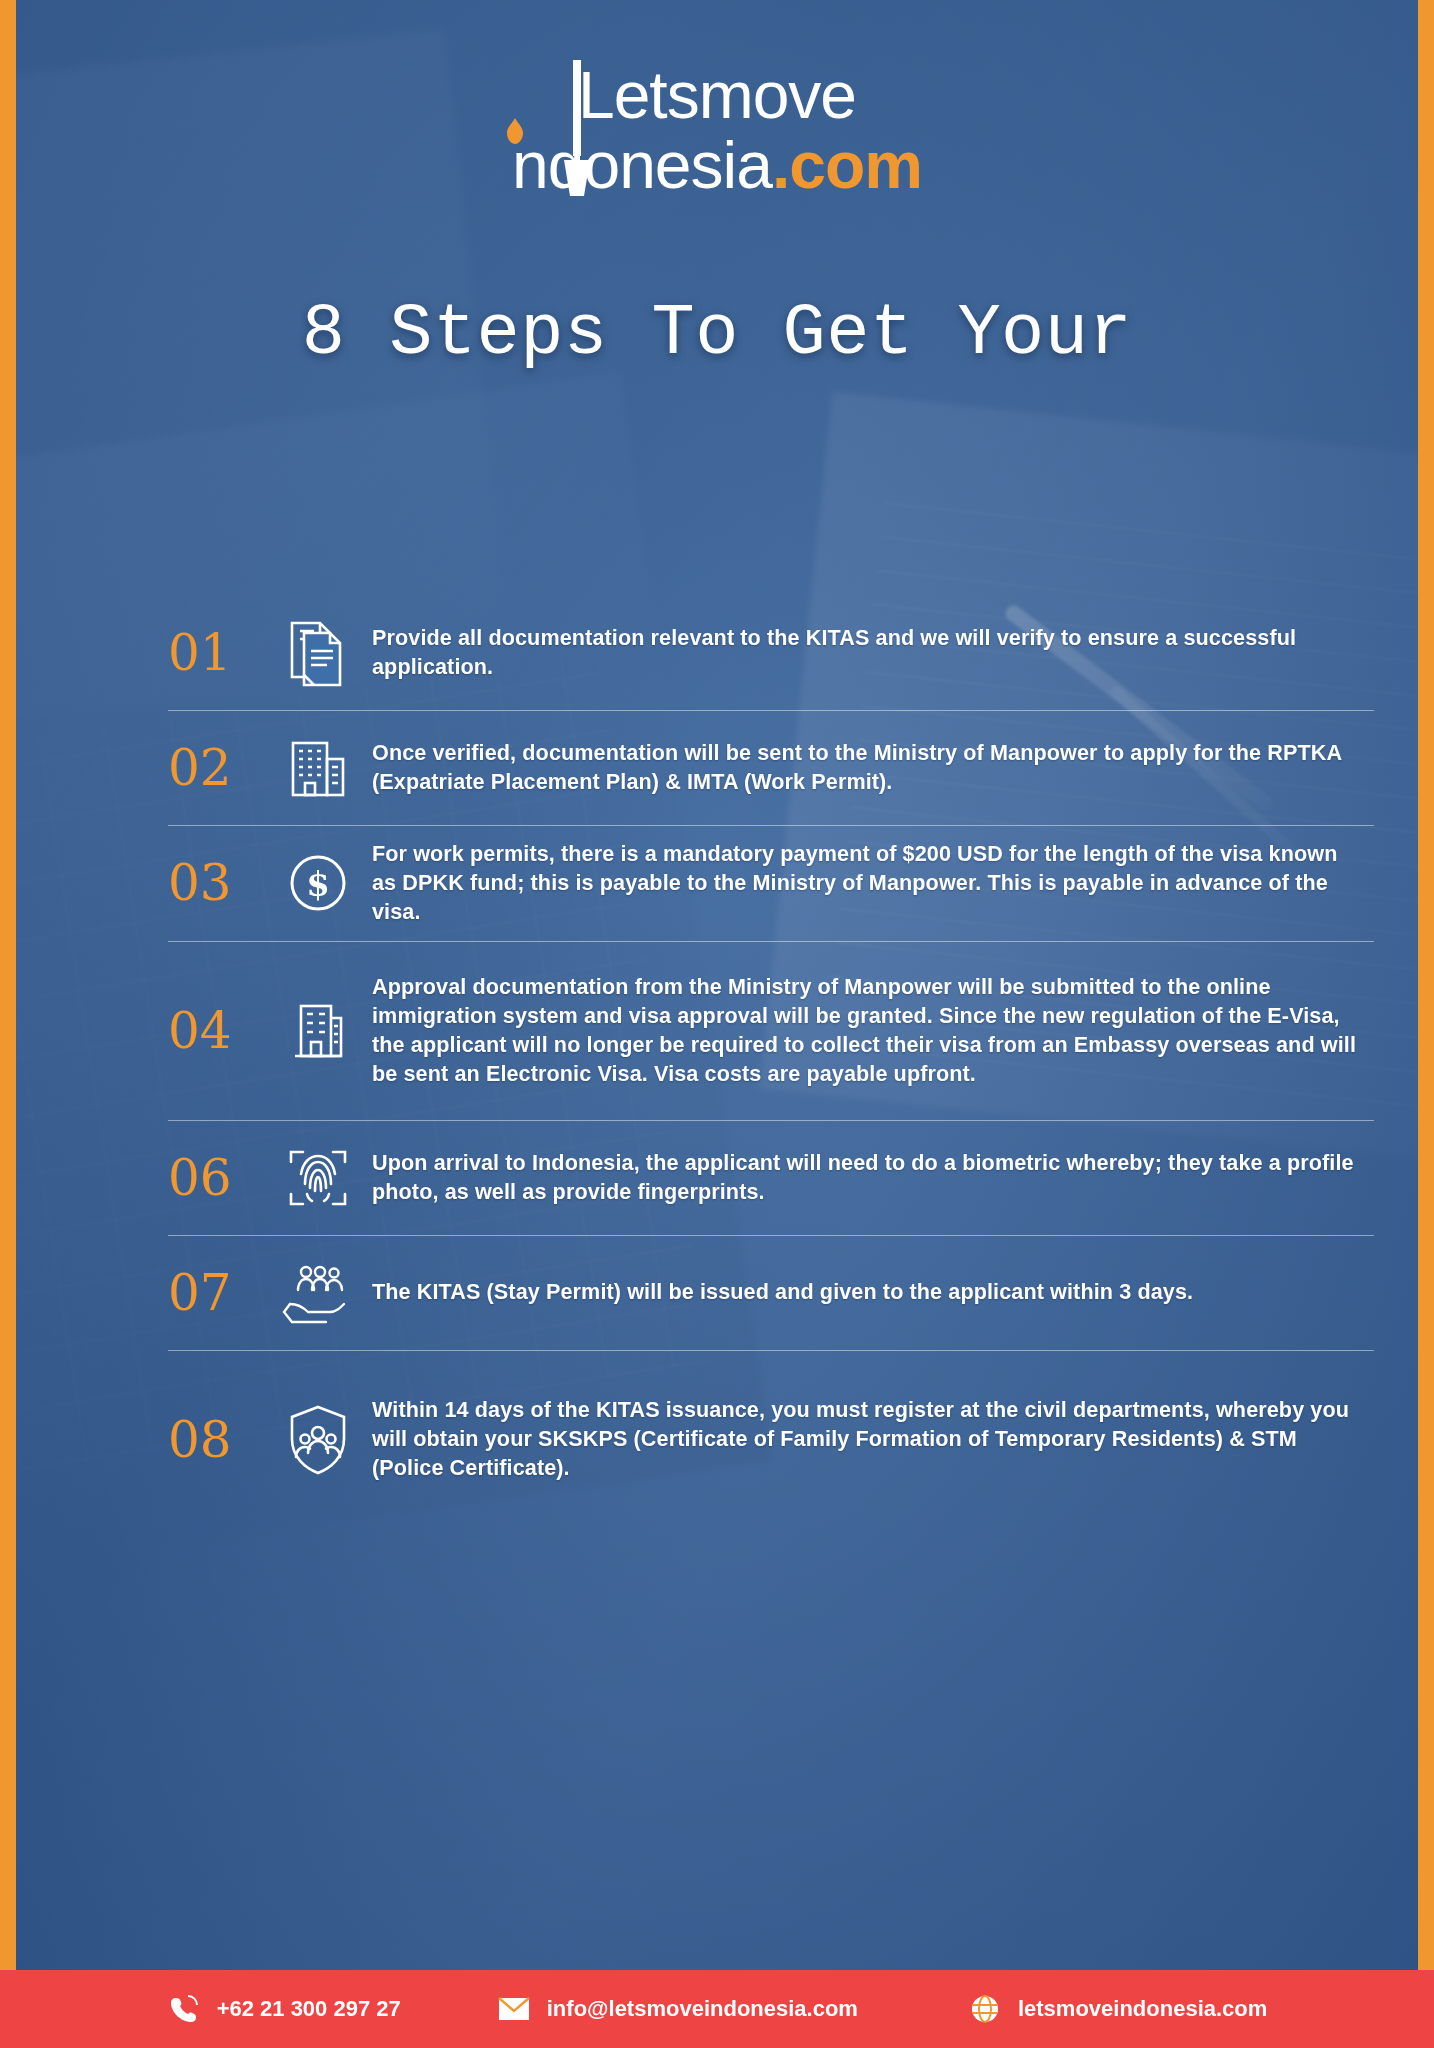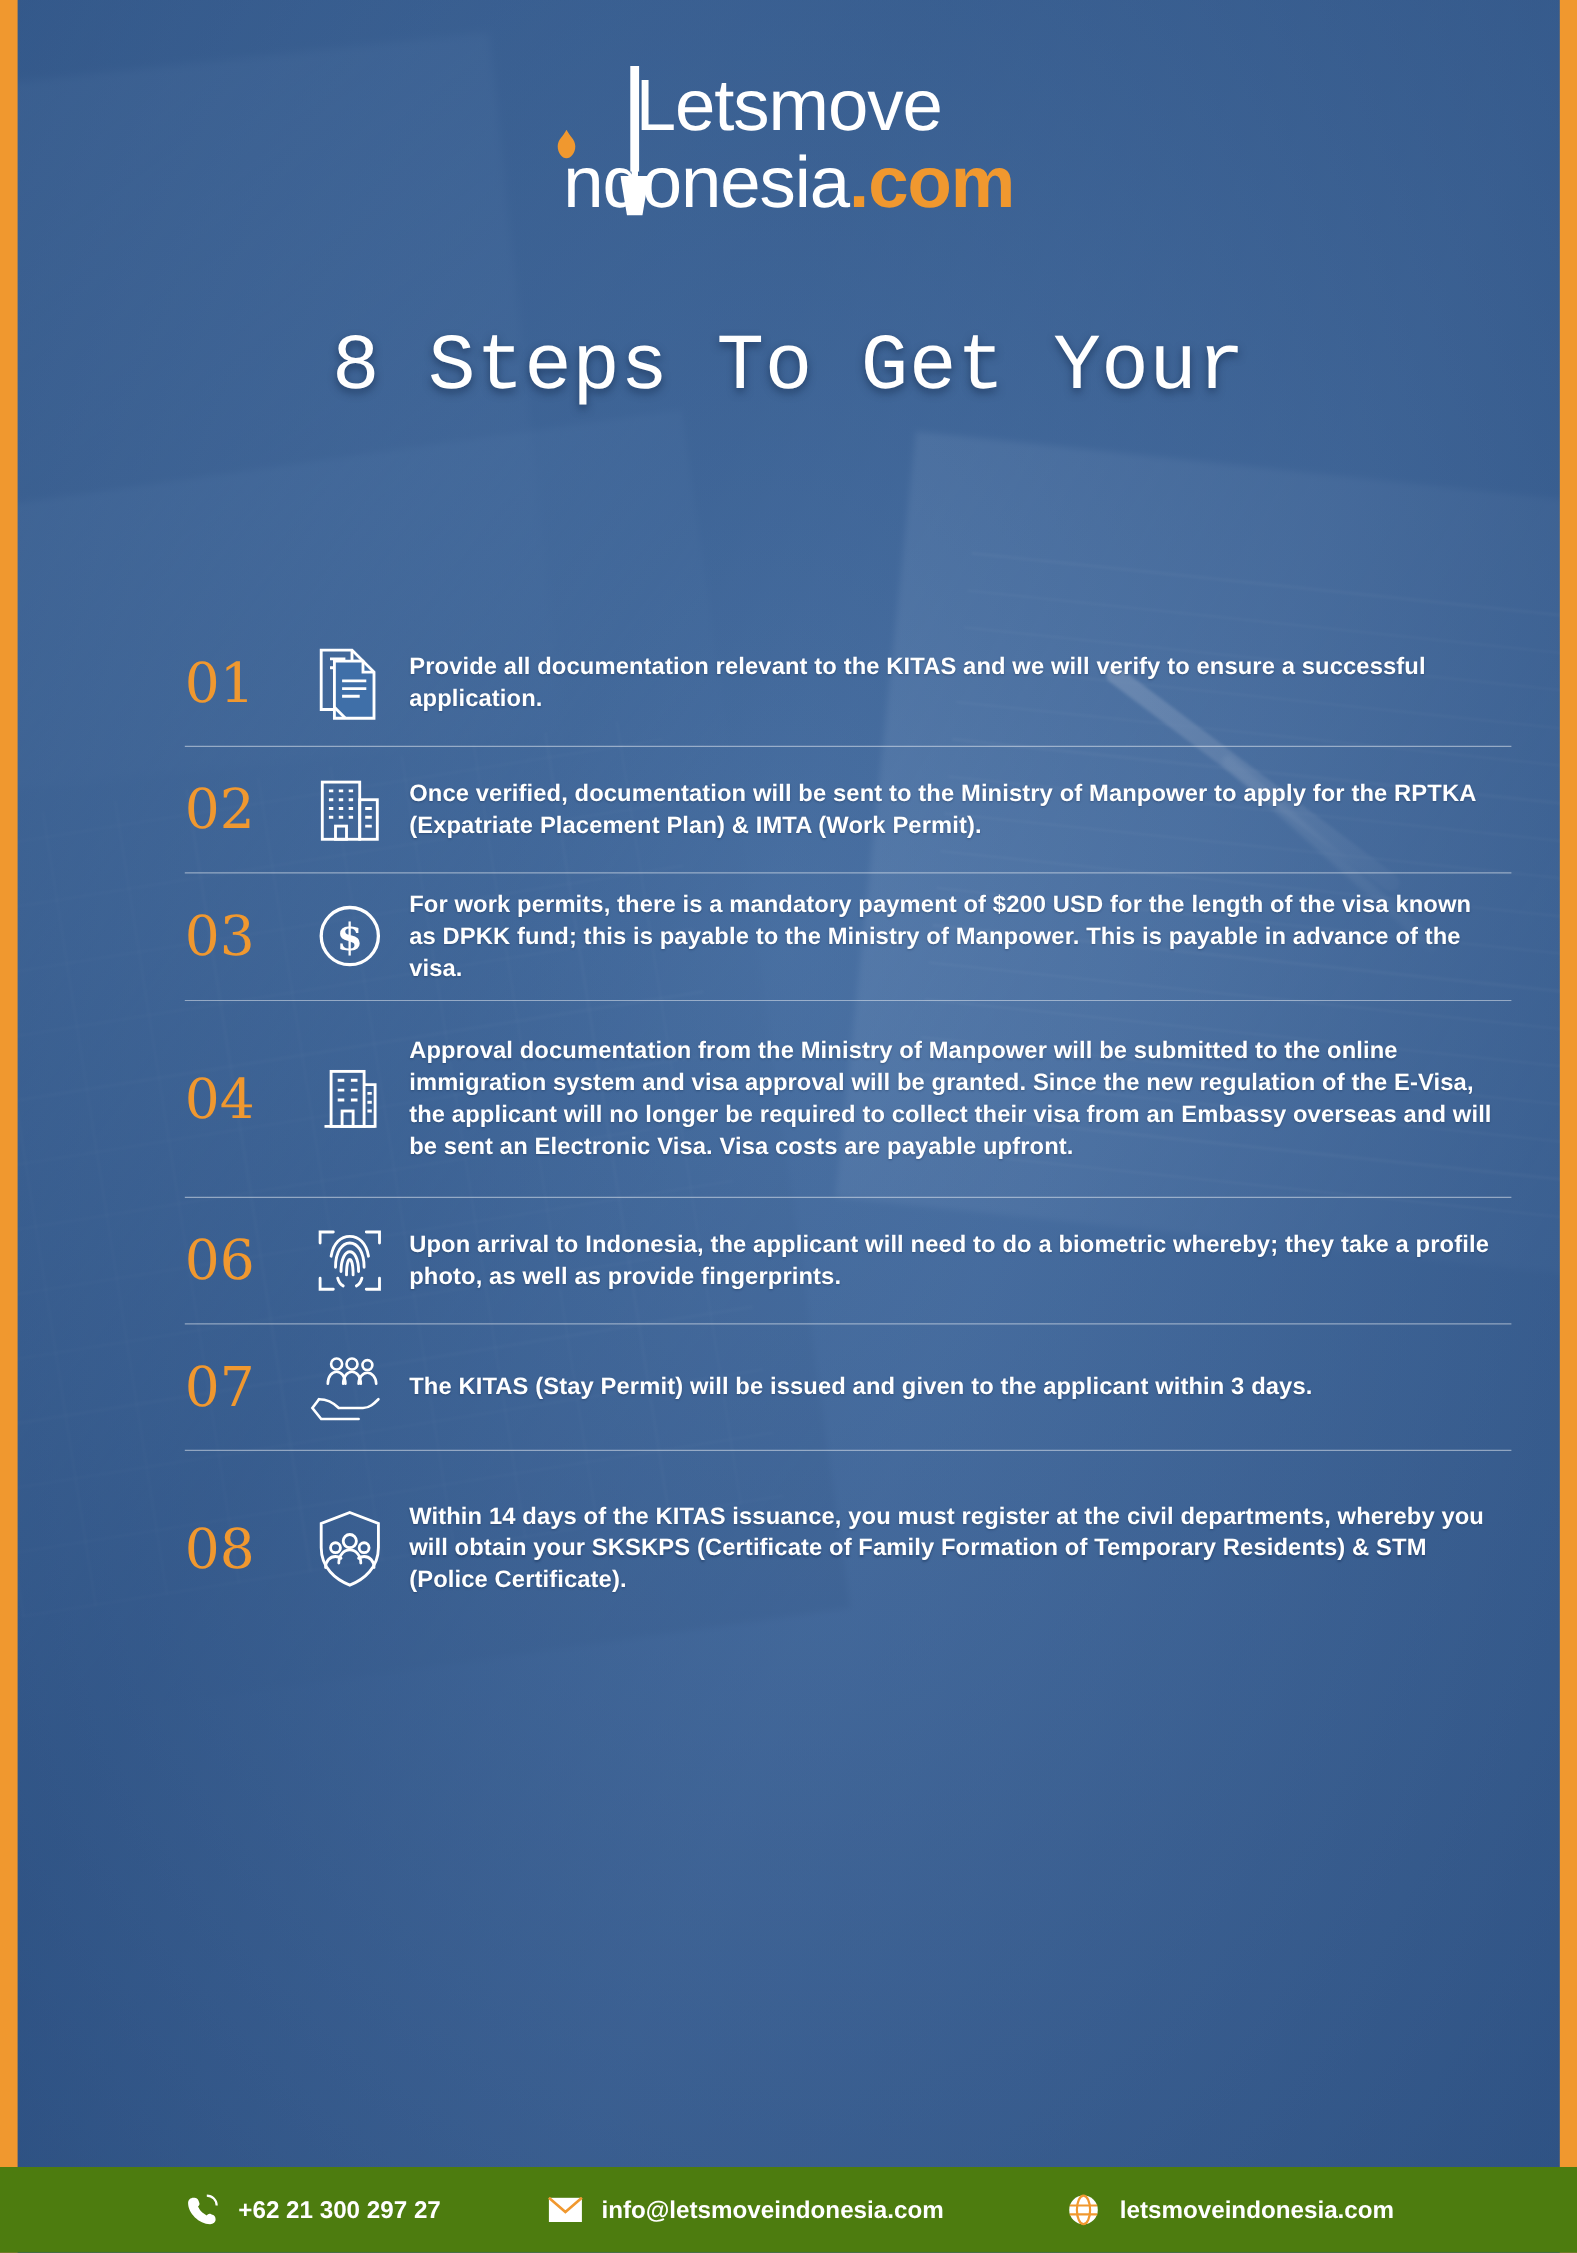--- a/index.html
+++ b/index.html
@@ -105,21 +105,21 @@
     font-family:Liberation Mono, monospace;
     font-weight:400;
     font-size:72px;
     line-height:1.28;
     letter-spacing:.5px;
     text-shadow:0 3px 8px rgba(15,35,65,.55);
   }
   .title .l2{display:block;}
 
   
-  .steps{position:absolute;left:168px;right:60px;top:564px;}
+  .steps{position:absolute;left:168px;right:60px;top:596px;}
   .step{
     display:flex;align-items:center;
     padding:14px 0;
     min-height:86px;
     border-bottom:1px solid rgba(255,255,255,.45);
   }
   .step:last-child{border-bottom:none;}
   .step .num{
     width:96px;flex:0 0 96px;
     font-family:"DejaVu Serif", serif;
@@ -137,21 +137,21 @@
     font-weight:700;
     letter-spacing:.1px;
     text-shadow:0 1px 2px rgba(10,30,60,.35);
     padding-right:10px;
   }
   .step-tall{min-height:150px;}
 
   
   .footer{
     position:absolute;left:0;right:0;bottom:0;height:78px;
-    background:#4d7c0f;
+    background:#ef4444;
     display:flex;align-items:center;justify-content:center;gap:0;
   }
   .fitem{display:flex;align-items:center;gap:16px;color:#ffffff;font-size:22px;font-weight:700;}
   .fitem .fi{width:34px;height:34px;display:flex;align-items:center;justify-content:center;}
   .fsp1{width:96px;} .fsp2{width:110px;}
   .footer .ftext{white-space:nowrap;}
   svg{display:block;}
 </style>
 </head>
 <body>

